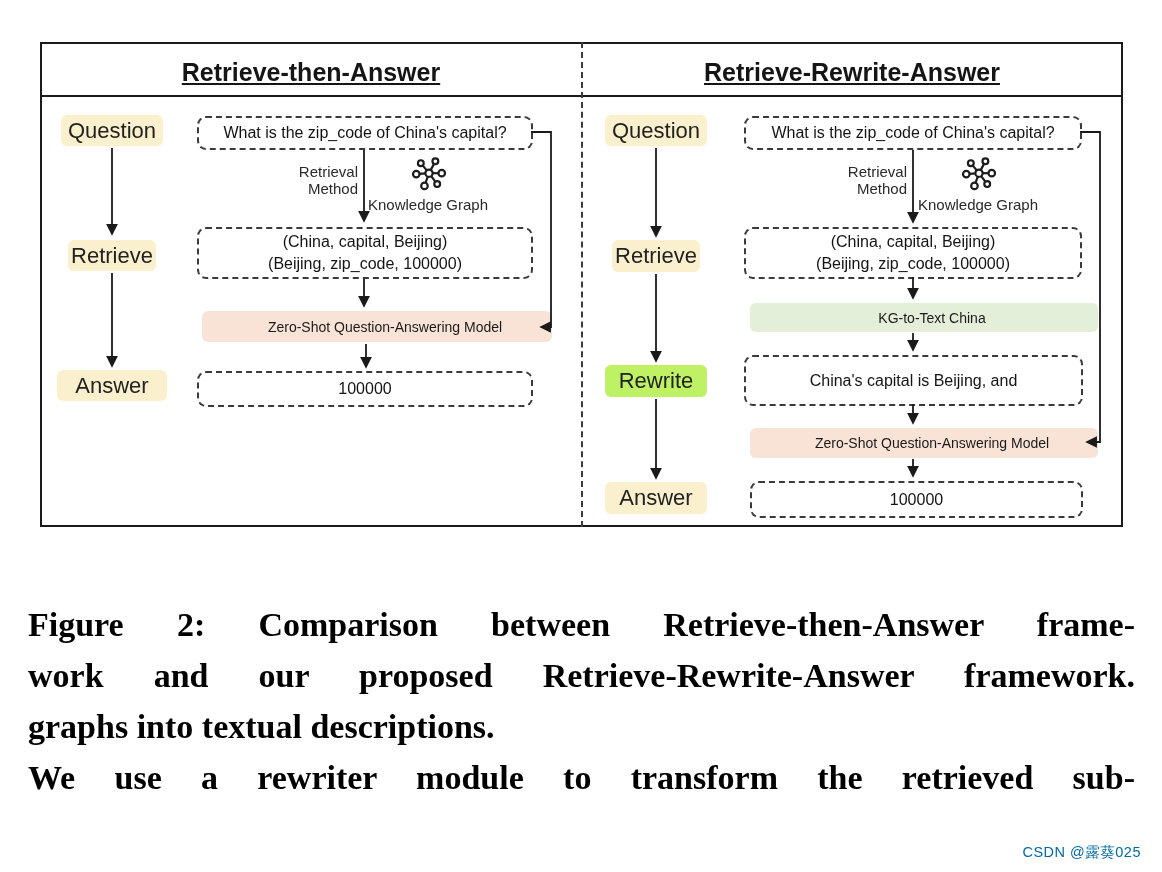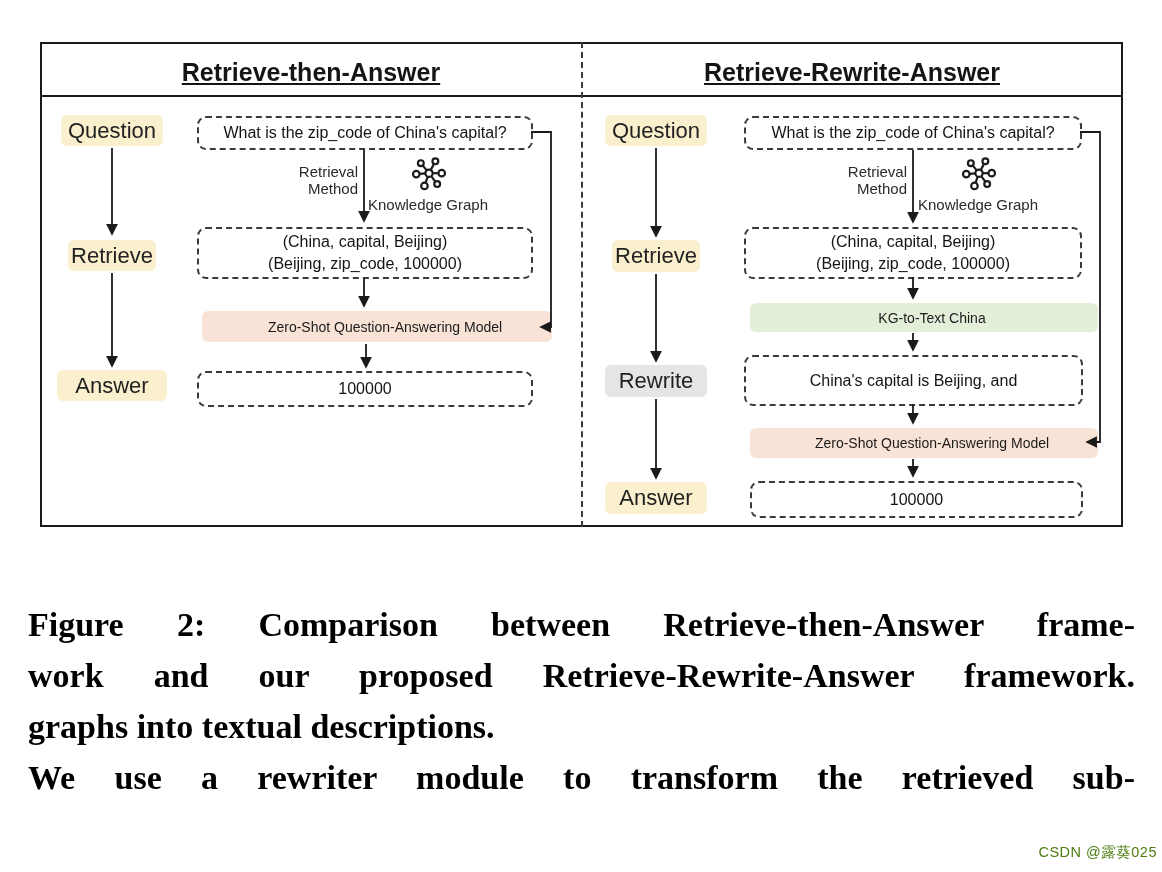--- a/index.html
+++ b/index.html
@@ -35,21 +35,21 @@
   .ta-center{text-align:center;}
 
   .arrows{left:0;top:0;width:1162px;height:872px;pointer-events:none;}
 
   
   .caption{left:28px;top:599px;width:1107px;font-family:"Liberation Serif",serif;
            font-weight:bold;font-size:34px;color:#000;}
   .cap-line{height:51px;line-height:51px;}
   .cap-just{text-align:justify;text-align-last:justify;}
 
-  .watermark{right:5px;top:843px;font-size:14.5px;color:#4d7c0f;letter-spacing:0.5px;}
+  .watermark{right:21px;top:843px;font-size:14.5px;color:#0369a1;letter-spacing:0.5px;}
 </style>
 </head>
 <body>
 
 <div class="page">
 
   <div class="abs outer"></div>
   <div class="abs hsep"></div>
   <div class="abs vdiv"></div>
 
@@ -131,21 +131,21 @@
 
   <div class="abs stage" style="left: 612px; top: 240px; width: 88px; height: 32px; background-color: rgb(250, 240, 205);">Retrieve</div>
 
   <div class="abs dashed" style="left:744px;top:227px;width:334px;height:48px;">
     <div>(China, capital, Beijing)</div>
     <div>(Beijing, zip_code, 100000)</div>
   </div>
 
   <div class="abs solid" style="left: 750px; top: 303px; width: 332px; height: 29px; background-color: rgb(228, 239, 218);">KG-to-Text China</div>
 
-  <div class="abs stage" style="left: 605px; top: 365px; width: 102px; height: 32px; background-color: #e5e5e5;">Rewrite</div>
+  <div class="abs stage" style="left: 605px; top: 365px; width: 102px; height: 32px; background-color: #bef264;">Rewrite</div>
 
   <div class="abs dashed" style="left:744px;top:355px;width:335px;height:47px;">
     <div>China's capital is Beijing, and</div>
   </div>
 
   <div class="abs solid" style="left: 750px; top: 428px; width: 332px; height: 30px; background-color: rgb(249, 227, 215);">Zero-Shot Question-Answering Model</div>
 
   <div class="abs stage" style="left: 605px; top: 482px; width: 102px; height: 32px; background-color: rgb(250, 240, 205);">Answer</div>
 
   <div class="abs dashed" style="left:750px;top:481px;width:329px;height:33px;">100000</div>

